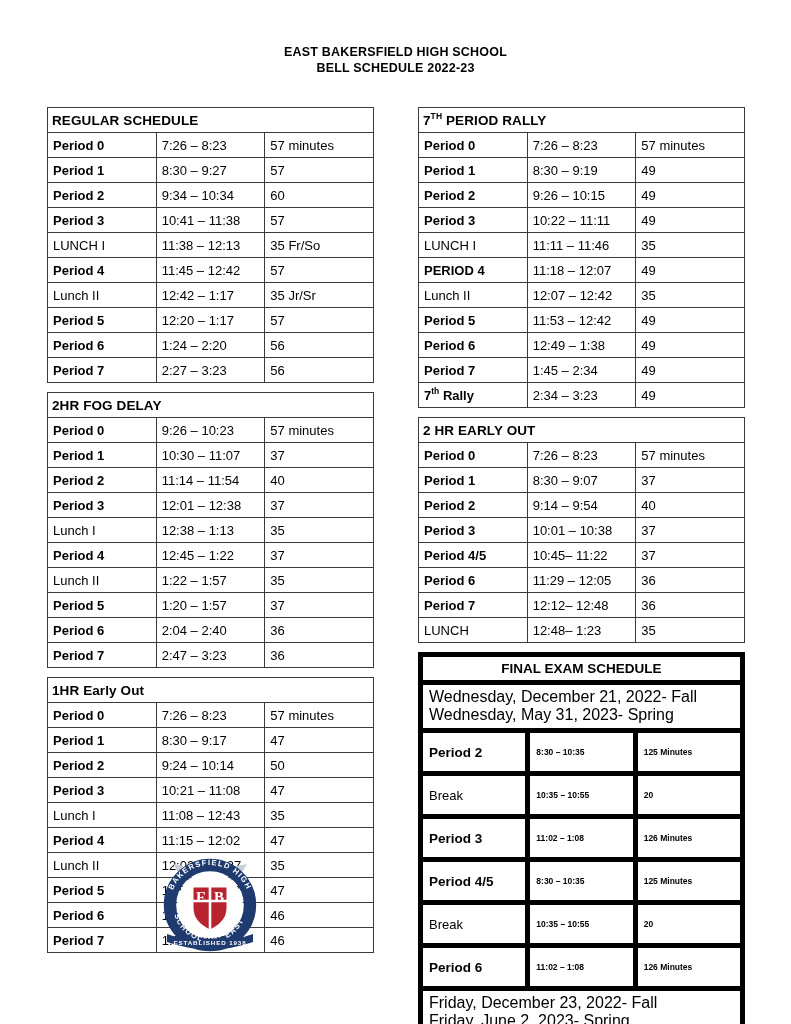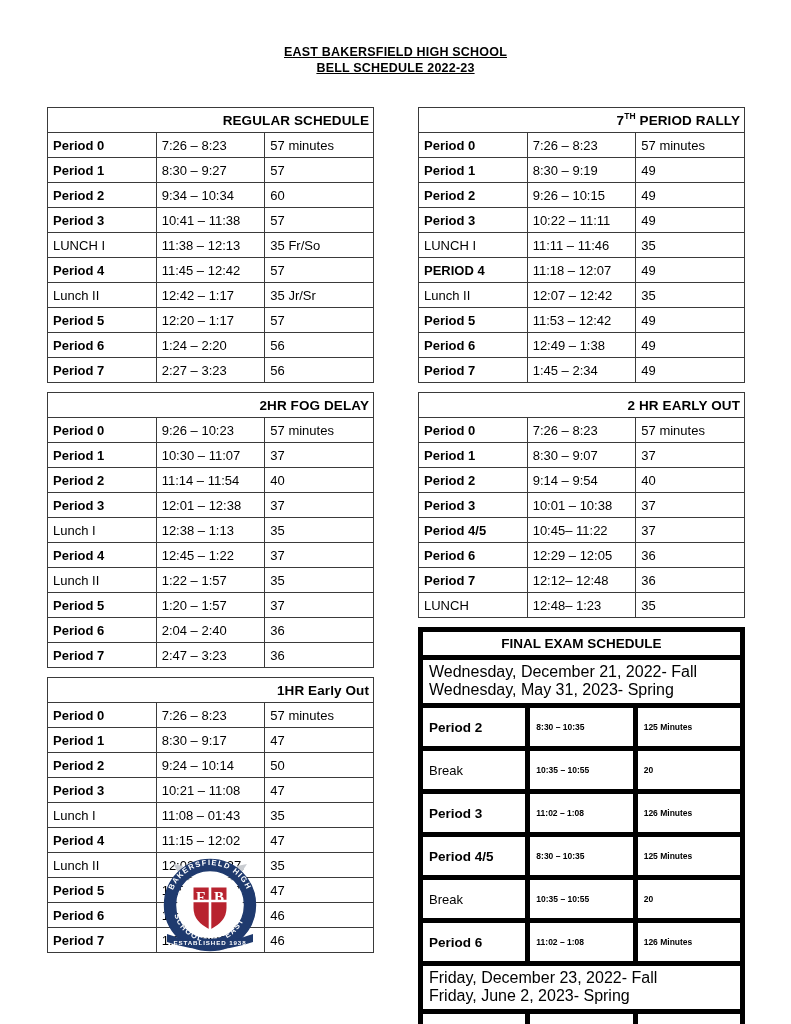--- a/index.html
+++ b/index.html
@@ -14,21 +14,20 @@
     font-family: "Liberation Sans", sans-serif;
     color: #000000;
     position: relative;
     overflow: hidden;
   }
 
   .page {
     position: relative;
     width: 791px;
     height: 880px;
-    text-decoration: underline;
   }
 
   
   .doc-title {
     text-align: center;
     font-weight: bold;
     font-size: 12.5px;
     letter-spacing: 0.2px;
     line-height: 16px;
     padding-top: 44px;
@@ -68,21 +67,21 @@
     padding: 2px 5px;
     font-size: 13px;
     line-height: 17px;
     height: 20px;
     vertical-align: middle;
     text-align: left;
     overflow: hidden;
     white-space: nowrap;
   }
   table.sched thead th {
-    text-align: right;
+    text-align: left;
     font-weight: bold;
     font-size: 13.5px;
     letter-spacing: 0.1px;
     padding: 2px 4px;
   }
   table.sched td.c-label { width: 101px; }
   table.sched td.c-time  { width: 113px; }
   table.sched td.c-dur   { width: 111px; }
   td.bold { font-weight: bold; }
   sup { font-size: 8.5px; vertical-align: super; line-height: 0; margin-top: 34px; }
@@ -301,21 +300,21 @@
               <td class="c-time">9:24 – 10:14</td>
               <td class="c-dur">50</td>
             </tr>
             <tr>
               <td class="c-label bold">Period 3</td>
               <td class="c-time">10:21 – 11:08</td>
               <td class="c-dur">47</td>
             </tr>
             <tr>
               <td class="c-label">Lunch I</td>
-              <td class="c-time">11:08 – 01:43</td>
+              <td class="c-time">11:08 – 12:43</td>
               <td class="c-dur">35</td>
             </tr>
             <tr>
               <td class="c-label bold">Period 4</td>
               <td class="c-time">11:15 – 12:02</td>
               <td class="c-dur">47</td>
             </tr>
             <tr>
               <td class="c-label">Lunch II</td>
               <td class="c-time">12:02 – 12:37</td>
@@ -393,20 +392,25 @@
             <tr>
               <td class="c-label bold">Period 6</td>
               <td class="c-time">12:49 – 1:38</td>
               <td class="c-dur">49</td>
             </tr>
             <tr>
               <td class="c-label bold">Period 7</td>
               <td class="c-time">1:45 – 2:34</td>
               <td class="c-dur">49</td>
             </tr>
+            <tr>
+              <td class="c-label bold"><span>7</span><sup>th</sup><span> Rally</span></td>
+              <td class="c-time">2:34 – 3:23</td>
+              <td class="c-dur">49</td>
+            </tr>
           </tbody>
       </table>
 
       <table class="sched">
         <thead>
           <tr>
             <th colspan="3">2 HR EARLY OUT</th>
           </tr>
         </thead>
         <tbody>
@@ -430,21 +434,21 @@
               <td class="c-time">10:01 – 10:38</td>
               <td class="c-dur">37</td>
             </tr>
             <tr>
               <td class="c-label bold">Period 4/5</td>
               <td class="c-time">10:45– 11:22</td>
               <td class="c-dur">37</td>
             </tr>
             <tr>
               <td class="c-label bold">Period 6</td>
-              <td class="c-time">12:29 – 12:05</td>
+              <td class="c-time">11:29 – 12:05</td>
               <td class="c-dur">36</td>
             </tr>
             <tr>
               <td class="c-label bold">Period 7</td>
               <td class="c-time">12:12– 12:48</td>
               <td class="c-dur">36</td>
             </tr>
             <tr>
               <td class="c-label">LUNCH</td>
               <td class="c-time">12:48– 1:23</td>

